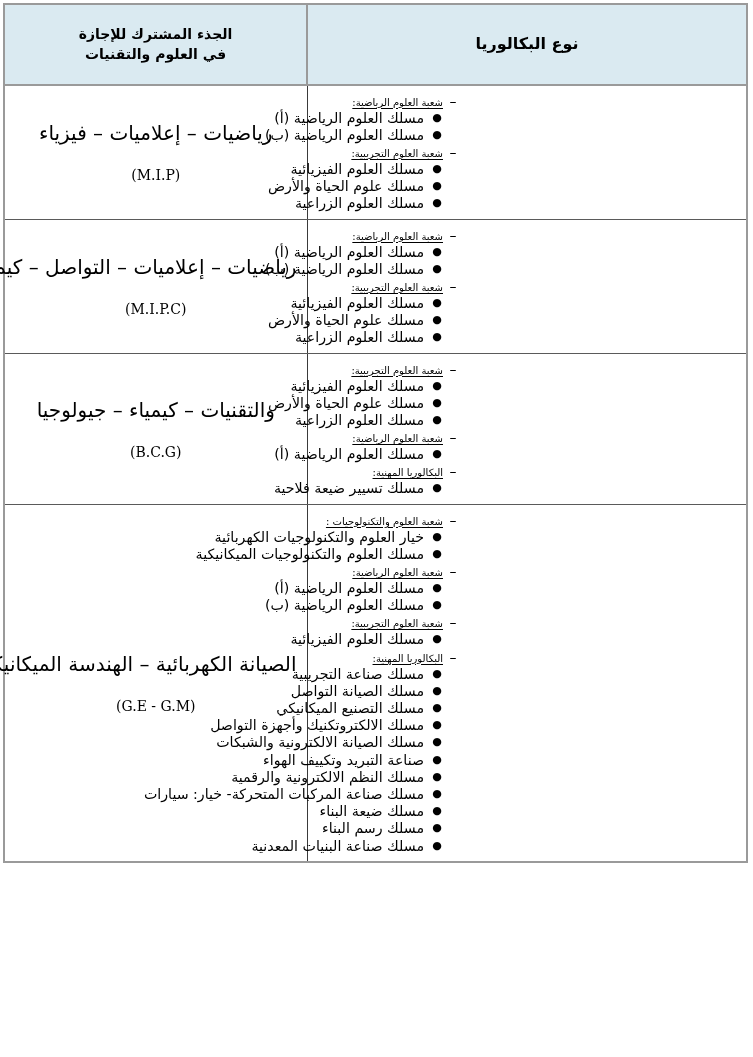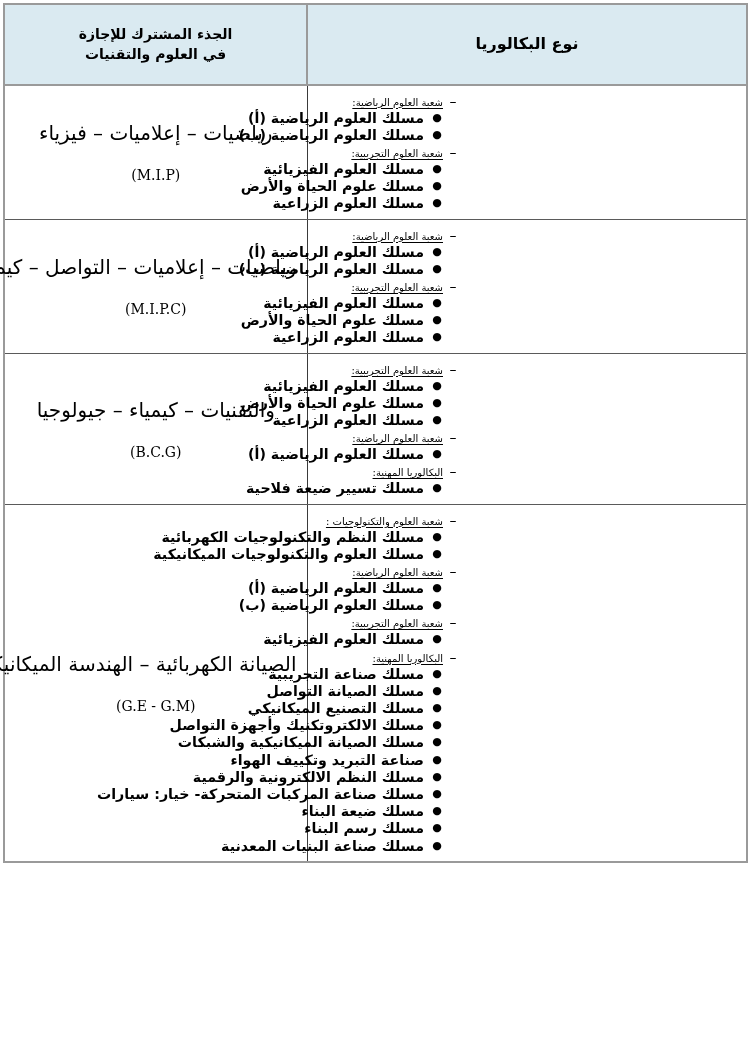--- a/index.html
+++ b/index.html
@@ -122,21 +122,20 @@
     text-align: center;
     font-size: 11px;
     line-height: 1;
     position: relative;
     top: -2px;
   }
   .item .item-label {
     white-space: nowrap;
     font-size: 14.2px;
     margin-right: 6px;
-    font-weight: bold;
   }
 
   
   tr.r4 .grp-head { margin-right: 285px; }
   tr.r4 .item { margin-right: 302px; }
 </style>
 </head>
 <body>
 
 <div class="table-wrap">
@@ -296,21 +295,21 @@
         <tr class="r4">
           <td class="cell-bac">
             <div class="bac-list">
               <div class="grp">
                 <div class="grp-head">
                   <span class="dash">–</span>
                   <span class="grp-label">شعبة العلوم والتكنولوجيات :</span>
                 </div>
                 <div class="item">
                   <span class="bullet">●</span>
-                  <span class="item-label">مسلك النظم والتكنولوجيات الكهربائية</span>
+                  <span class="item-label">خيار العلوم والتكنولوجيات الكهربائية</span>
                 </div>
                 <div class="item">
                   <span class="bullet">●</span>
                   <span class="item-label">مسلك العلوم والتكنولوجيات الميكانيكية</span>
                 </div>
               </div>
               <div class="grp">
                 <div class="grp-head">
                   <span class="dash">–</span>
                   <span class="grp-label">شعبة العلوم الرياضية:</span>
@@ -350,21 +349,21 @@
                 <div class="item">
                   <span class="bullet">●</span>
                   <span class="item-label">مسلك التصنيع الميكانيكي</span>
                 </div>
                 <div class="item">
                   <span class="bullet">●</span>
                   <span class="item-label">مسلك الالكتروتكنيك وأجهزة التواصل</span>
                 </div>
                 <div class="item">
                   <span class="bullet">●</span>
-                  <span class="item-label">مسلك الصيانة الميكانيكية والشبكات</span>
+                  <span class="item-label">مسلك الصيانة الالكترونية والشبكات</span>
                 </div>
                 <div class="item">
                   <span class="bullet">●</span>
                   <span class="item-label">صناعة التبريد وتكييف الهواء</span>
                 </div>
                 <div class="item">
                   <span class="bullet">●</span>
                   <span class="item-label">مسلك النظم الالكترونية والرقمية</span>
                 </div>
                 <div class="item">

